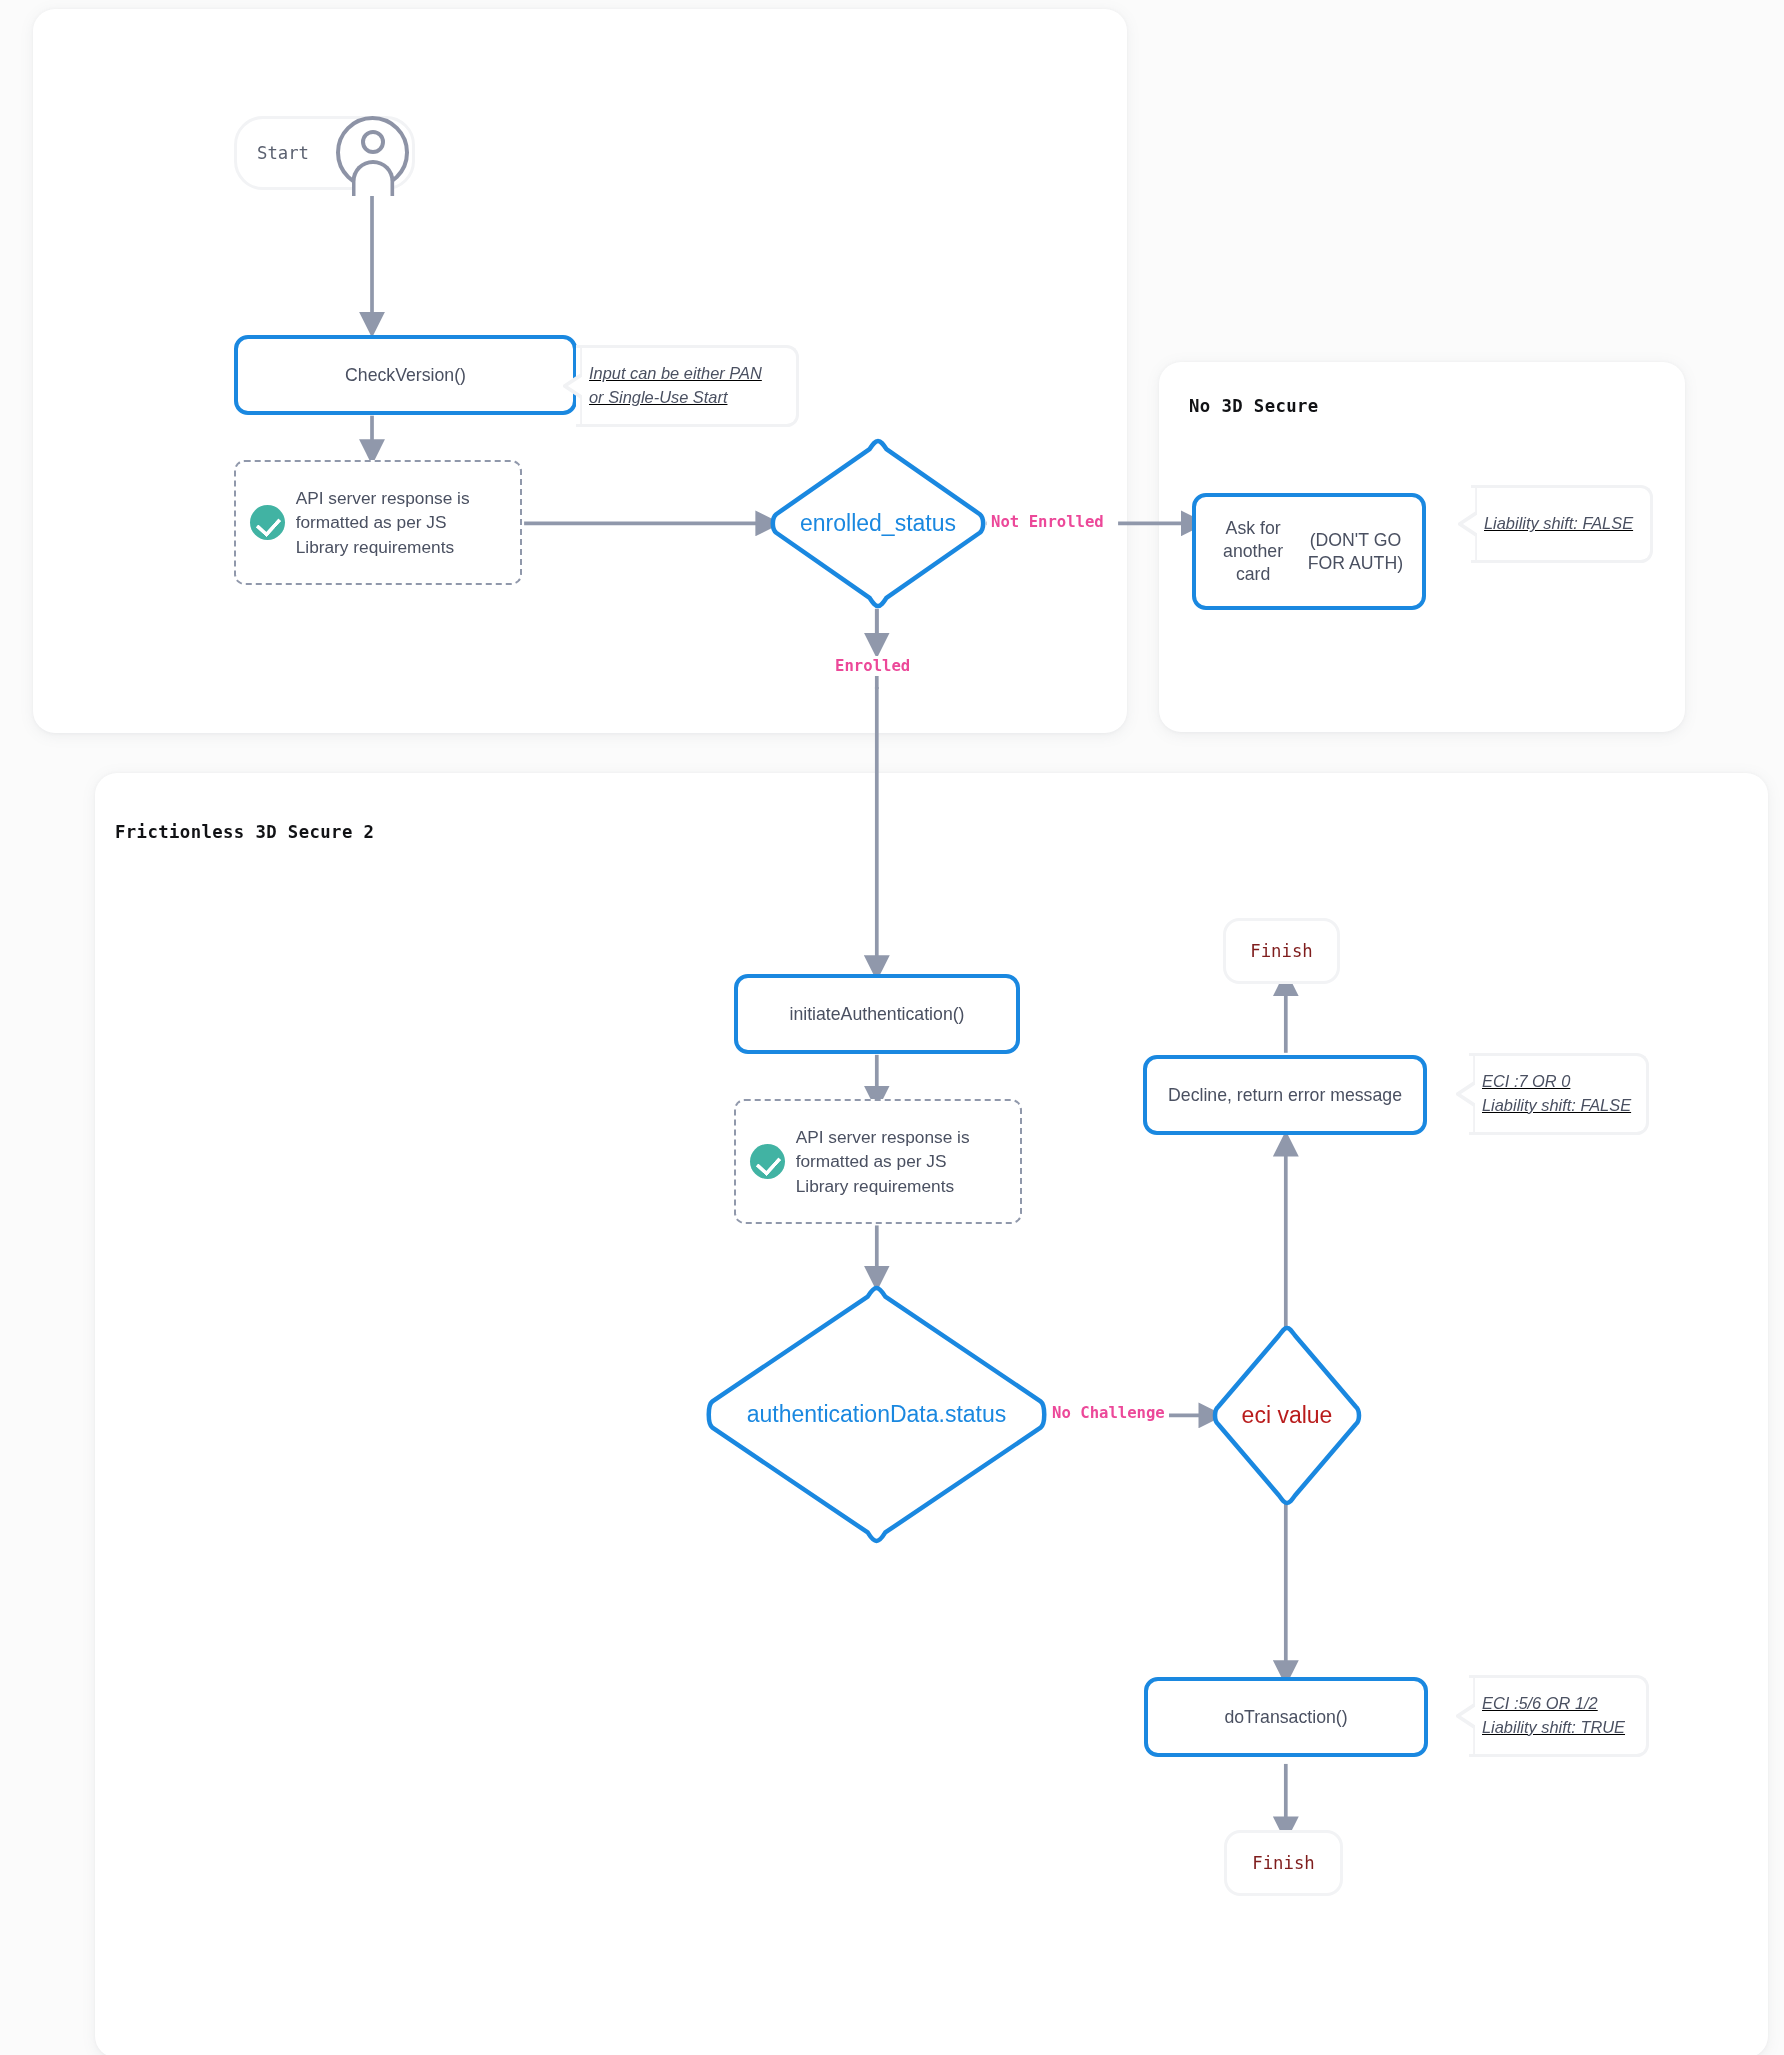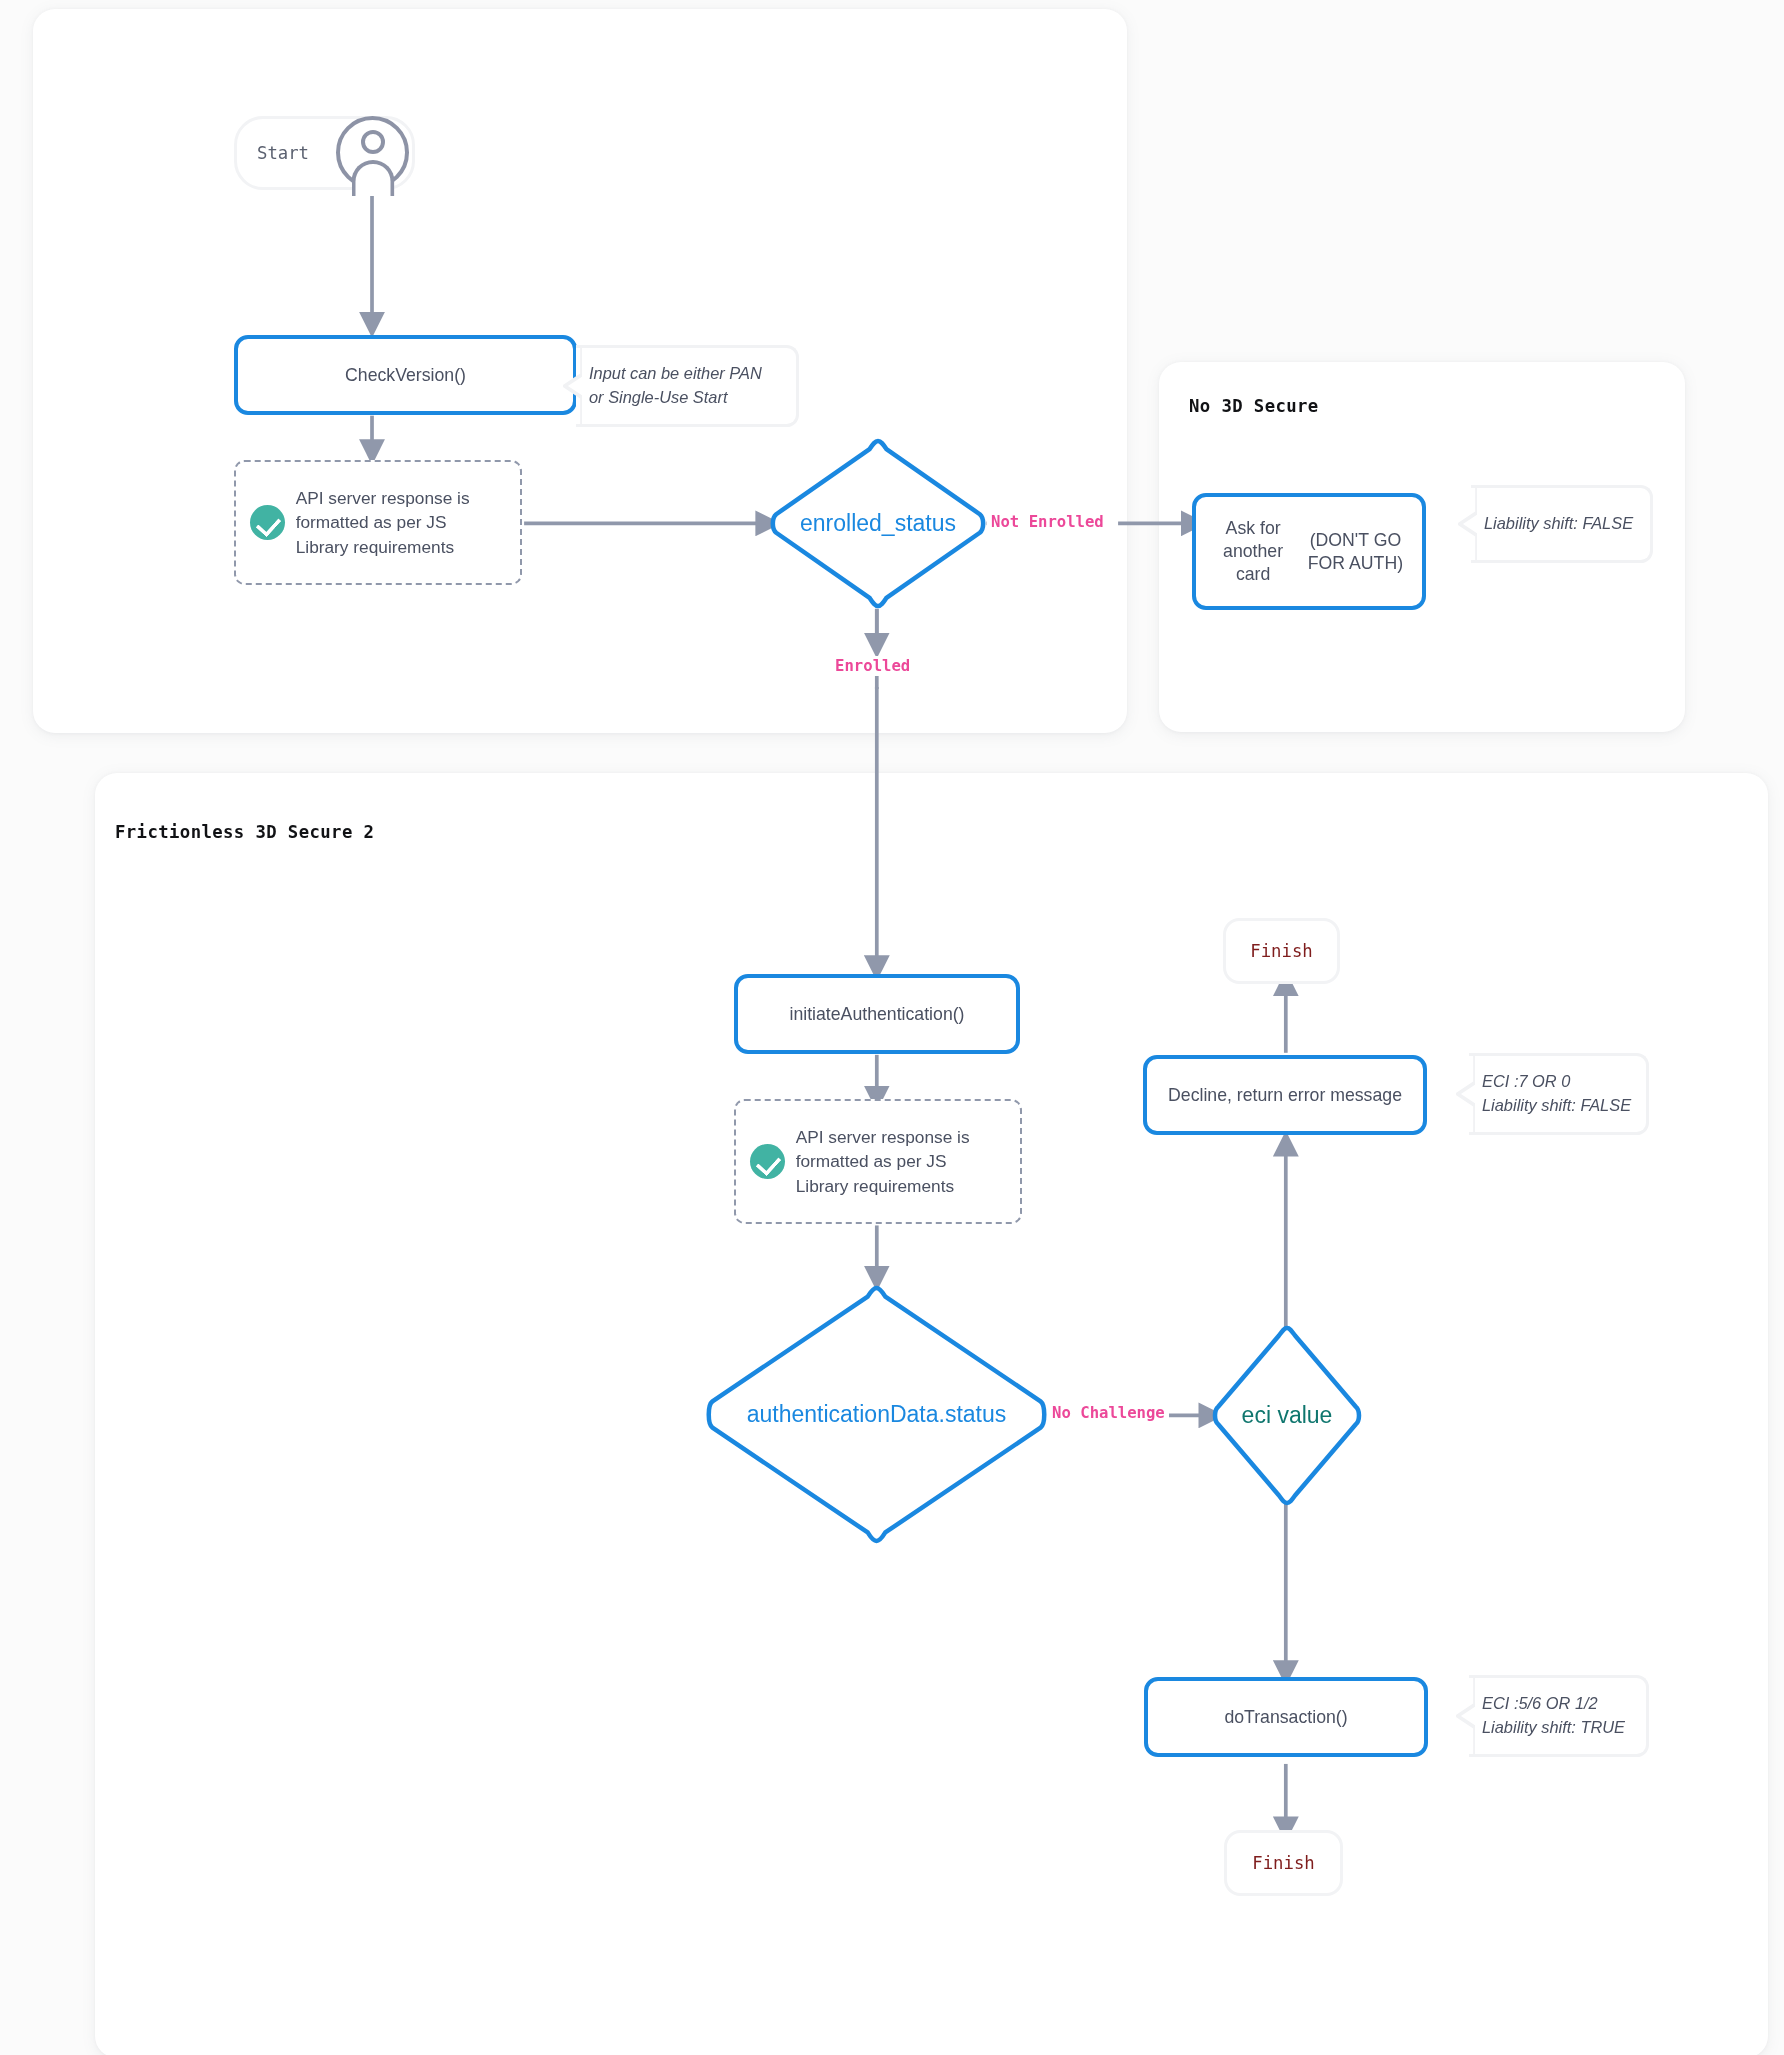--- a/index.html
+++ b/index.html
@@ -121,21 +121,21 @@
     color:#4a5061;
     font-size:17.3px;
     line-height:1.42;
     text-align:left;
   }
 
   
   .callout{
     position:absolute;
     box-sizing:border-box;
-    display:flex;align-items:center;justify-content:center;
+    display:flex;align-items:center;justify-content:center;text-decoration:underline;
   }
   .callout .cbody{
     position:absolute;left:13px;top:0;right:0;bottom:0;
     border:3.7px solid #f1f2f4;
     border-left:none;
     border-radius:0 12.3px 12.3px 0;
     background:#ffffff;
   }
   .callout .cnotch{
     position:absolute;left:0;top:0;width:19px;height:100%;
@@ -158,21 +158,21 @@
   .diamond{
     position:absolute;
     display:flex;align-items:center;justify-content:center;
   }
   .diamond .dlabel{
     position:relative;z-index:3;
     font-size:23px;
     white-space:nowrap;
   }
   .diamond .dlabel.blue{color:#1a88e0;}
-  .diamond .dlabel.gray{color:#0f766e;}
+  .diamond .dlabel.gray{color:#b91c1c;}
 
   
   .edge-label{
     position:absolute;
     font-family:"DejaVu Sans Mono","Liberation Mono",monospace;
     font-size:15.6px;
     font-weight:bold;
     color:#ec4899;
     white-space:nowrap;
     letter-spacing:0px;

